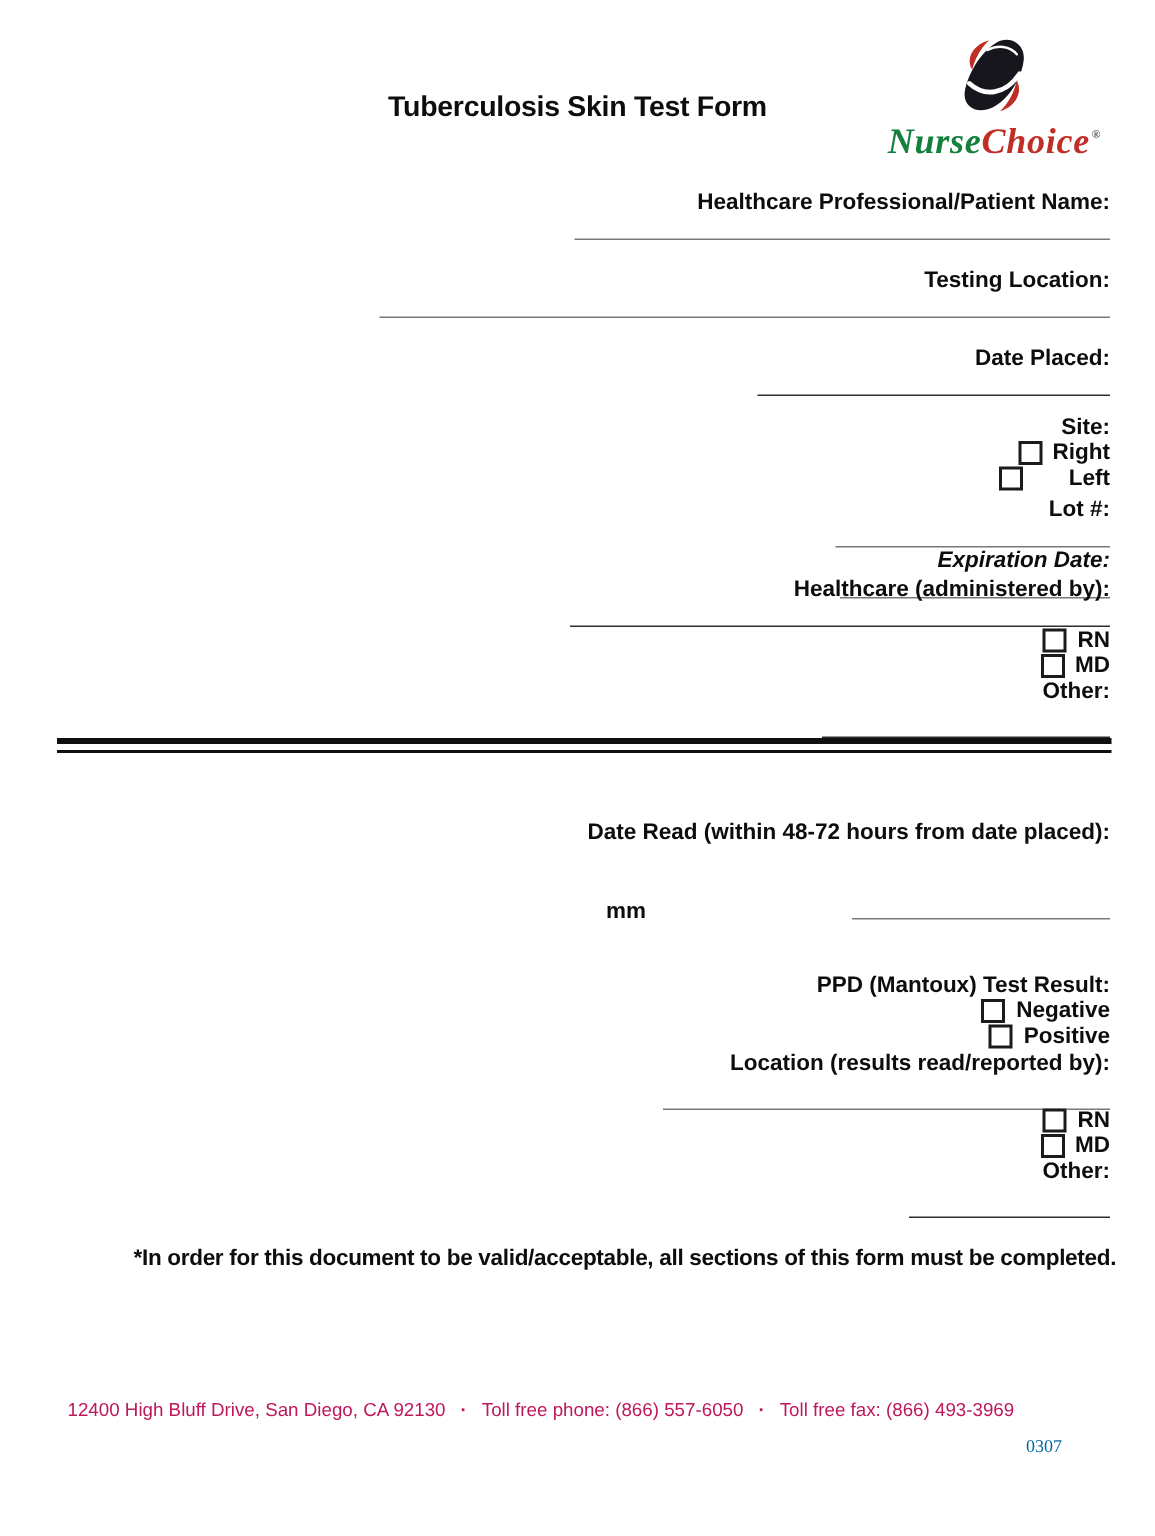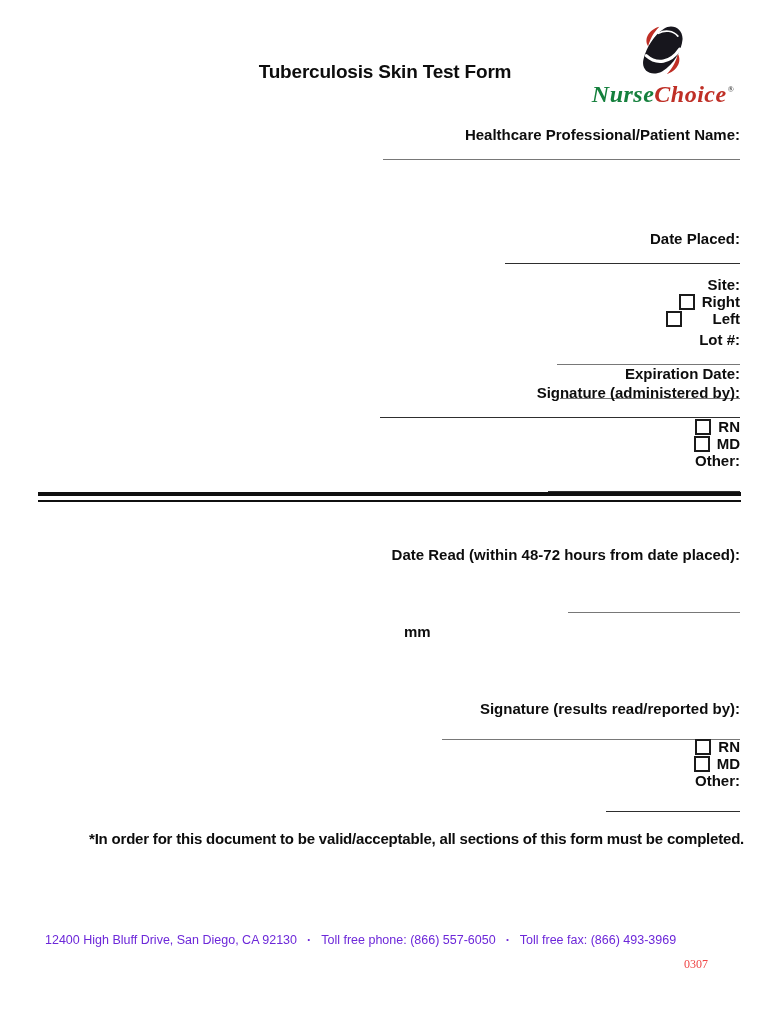--- a/index.html
+++ b/index.html
@@ -24,25 +24,25 @@
   .lbl{font-weight:700;font-size:15px;line-height:17px;white-space:nowrap;}
   .line{border-bottom:1.6px solid #2e2e2e;height:16px;flex:0 0 auto;}
   .line.gray{border-color:#787878;}
   .line.drop{transform:translateY(6px);}
   .cbgroup{display:flex;align-items:center;gap:7px;flex:0 0 auto;}
   .cb{width:16px;height:16px;box-sizing:border-box;border:2px solid #1b1b1b;background:#fff;display:inline-block;}
   
   .bar{position:absolute;left:38px;width:703px;background:#101010;}
   .bar.b1{top:492px;height:4px;}
   .bar.b2{top:500px;height:2px;}
-  .mm-unit{position:absolute;left:404px;top:599px;font-weight:700;font-size:15px;margin-top:24px;}
+  .mm-unit{position:absolute;left:404px;top:599px;font-weight:700;font-size:15px;}
   .footnote{position:absolute;left:45px;top:830px;font-weight:700;font-size:15px;letter-spacing:-0.2px;white-space:nowrap;margin-left:44px;}
-  .footer{position:absolute;left:45px;top:933px;font-size:12.5px;color:#6d28d9;display:flex;gap:10px;white-space:nowrap;}
+  .footer{position:absolute;left:45px;top:933px;font-size:12.5px;color:#be185d;display:flex;gap:10px;white-space:nowrap;}
   .footer .dot{font-weight:700;}
-  .form-code{position:absolute;left:684px;top:957px;font-family:"Liberation Serif",serif;font-size:12px;color:#ef4444;}
+  .form-code{position:absolute;left:684px;top:957px;font-family:"Liberation Serif",serif;font-size:12px;color:#0369a1;}
 </style>
 </head>
 <body>
 
 <div class="page">
 
   <div class="title">Tuberculosis Skin Test Form</div>
 
   <div class="logo">
     <svg width="56" height="52" viewBox="0 0 60 56">
@@ -53,20 +53,24 @@
       <path d="M25,9 C32,5 41,6 46,12" stroke="#ffffff" stroke-width="1.8" fill="none" stroke-linecap="round"></path>
     </svg>
     <div class="logo-text"><span class="logo-nurse">Nurse</span><span class="logo-choice">Choice</span><span class="logo-reg">®</span></div>
   </div>
 
   <div class="row" style="top:126px;">
     <span class="lbl">Healthcare Professional/Patient Name:</span>
     <span class="line gray" style="width:357px;margin-left:8px;"></span>
   </div>
 
+  <div class="row" style="top:178px;">
+    <span class="lbl">Testing Location:</span>
+    <span class="line gray" style="width:487px;margin-left:14px;"></span>
+  </div>
 
   <div class="row" style="top:230px;">
     <span class="lbl">Date Placed:</span>
     <span class="line" style="width:235px;margin-left:6px;"></span>
   </div>
 
   <div class="row" style="top:276px;">
     <span class="lbl">Site:</span>
     <span class="cbgroup" style="margin-left:8px;">
       <span class="cb"></span>
@@ -74,26 +78,26 @@
     </span>
     <span class="cbgroup" style="margin-left:28px;gap:31px;">
       <span class="cb"></span>
       <span class="lbl">Left</span>
     </span>
   </div>
 
   <div class="row" style="top:331px;">
     <span class="lbl">Lot #:</span>
     <span class="line gray" style="width:183px;margin-left:8px;"></span>
-    <span class="lbl" style="margin-left:38px;">Expiration Date:</span>
+    <span class="lbl" style="margin-left:38px;font-style:italic;">Expiration Date:</span>
     <span class="line gray" style="width:180px;margin-left:10px;"></span>
   </div>
 
   <div class="row" style="top:384px;">
-    <span class="lbl">Signature (administered by):</span>
+    <span class="lbl">Healthcare (administered by):</span>
     <span class="line" style="width:360px;margin-left:2px;"></span>
   </div>
 
   <div class="row" style="top:418px;">
     <span class="cbgroup" style="margin-left:210px;">
       <span class="cb"></span>
       <span class="lbl">RN</span>
     </span>
     <span class="cbgroup" style="margin-left:16px;">
       <span class="cb"></span>
@@ -106,23 +110,34 @@
   <div class="bar b1"></div>
   <div class="bar b2"></div>
 
   <div class="row" style="top:546px;gap:27px;">
     <span class="lbl">Date Read (within 48-72 hours from date placed):</span>
     <span class="line gray drop" style="width:172px;margin-left:4px;"></span>
   </div>
 
   <span class="mm-unit">mm</span>
 
+  <div class="row" style="top:648px;">
+    <span class="lbl">PPD (Mantoux) Test Result:</span>
+    <span class="cbgroup" style="margin-left:24px;">
+      <span class="cb"></span>
+      <span class="lbl">Negative</span>
+    </span>
+    <span class="cbgroup" style="margin-left:28px;">
+      <span class="cb"></span>
+      <span class="lbl">Positive</span>
+    </span>
+  </div>
 
   <div class="row" style="top:700px;">
-    <span class="lbl">Signature (results read/reported by):</span>
+    <span class="lbl">Location (results read/reported by):</span>
     <span class="line gray drop" style="width:298px;margin-left:2px;"></span>
   </div>
 
   <div class="row" style="top:738px;">
     <span class="cbgroup" style="margin-left:273px;">
       <span class="cb"></span>
       <span class="lbl">RN</span>
     </span>
     <span class="cbgroup" style="margin-left:16px;">
       <span class="cb"></span>

